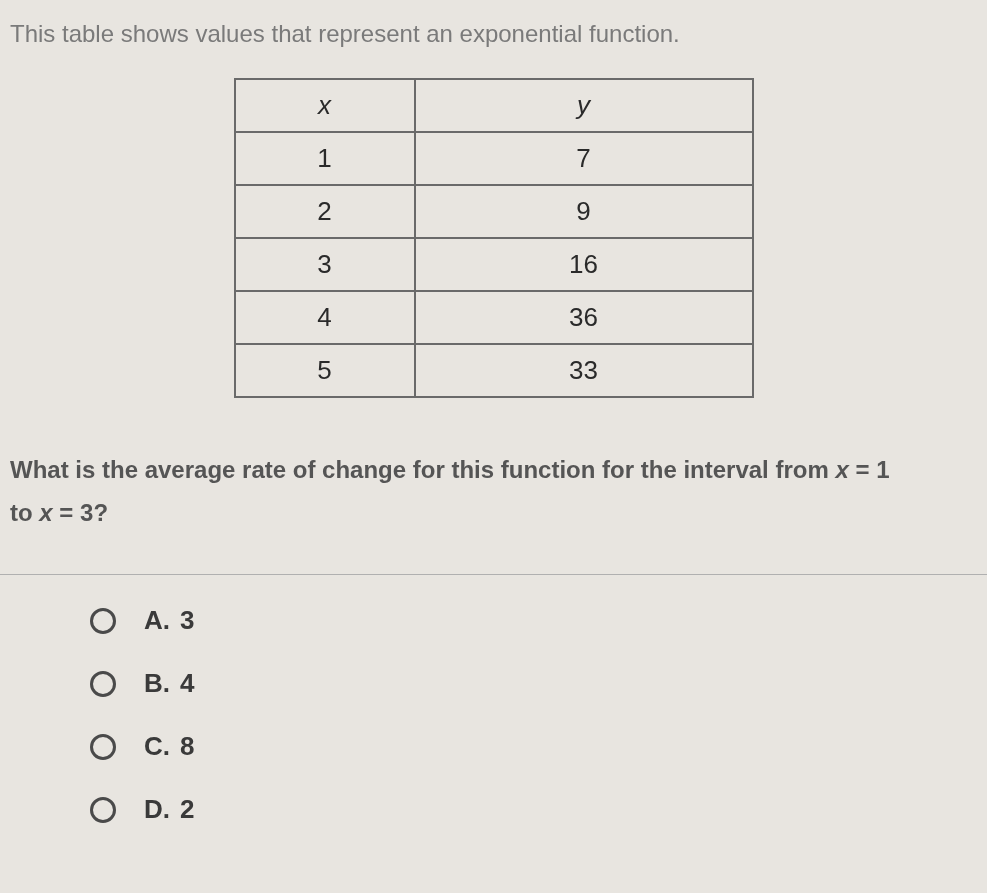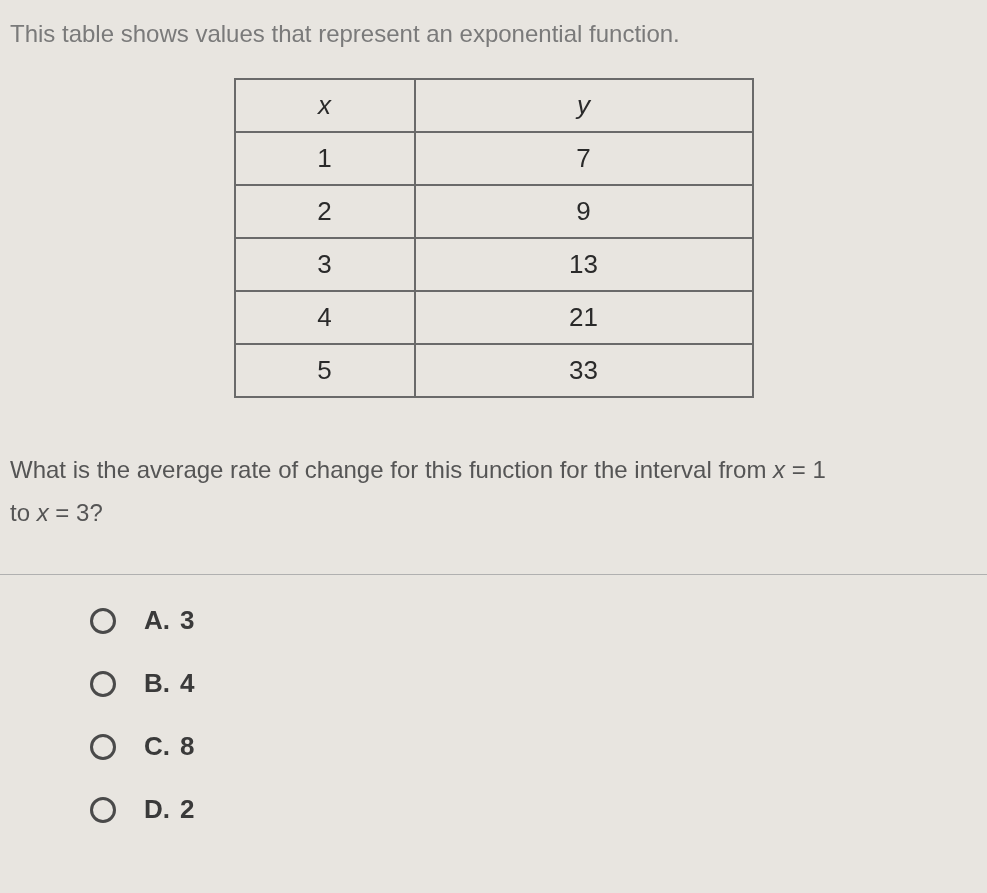--- a/index.html
+++ b/index.html
@@ -40,21 +40,21 @@
     }
     table th {
       font-style: italic;
       font-weight: 500;
     }
     .question-prompt {
       font-size: 24px;
       color: #555;
       padding: 10px 10px 10px 10px;
       line-height: 1.8;
-      font-weight: 400;
+      font-weight: 700;
     }
     .ital {
       font-style: italic;
     }
     .divider {
       border-top: 1px solid #b0b0b0;
       margin: 30px 0 30px 0;
     }
     .options {
       padding-left: 90px;
@@ -95,25 +95,25 @@
     <tr>
       <td>1</td>
       <td>7</td>
     </tr>
     <tr>
       <td>2</td>
       <td>9</td>
     </tr>
     <tr>
       <td>3</td>
-      <td>13</td>
+      <td>16</td>
     </tr>
     <tr>
       <td>4</td>
-      <td>21</td>
+      <td>36</td>
     </tr>
     <tr>
       <td>5</td>
       <td>33</td>
     </tr>
   </tbody>
     </table>
 </div>
 
 <div class="question-prompt">

